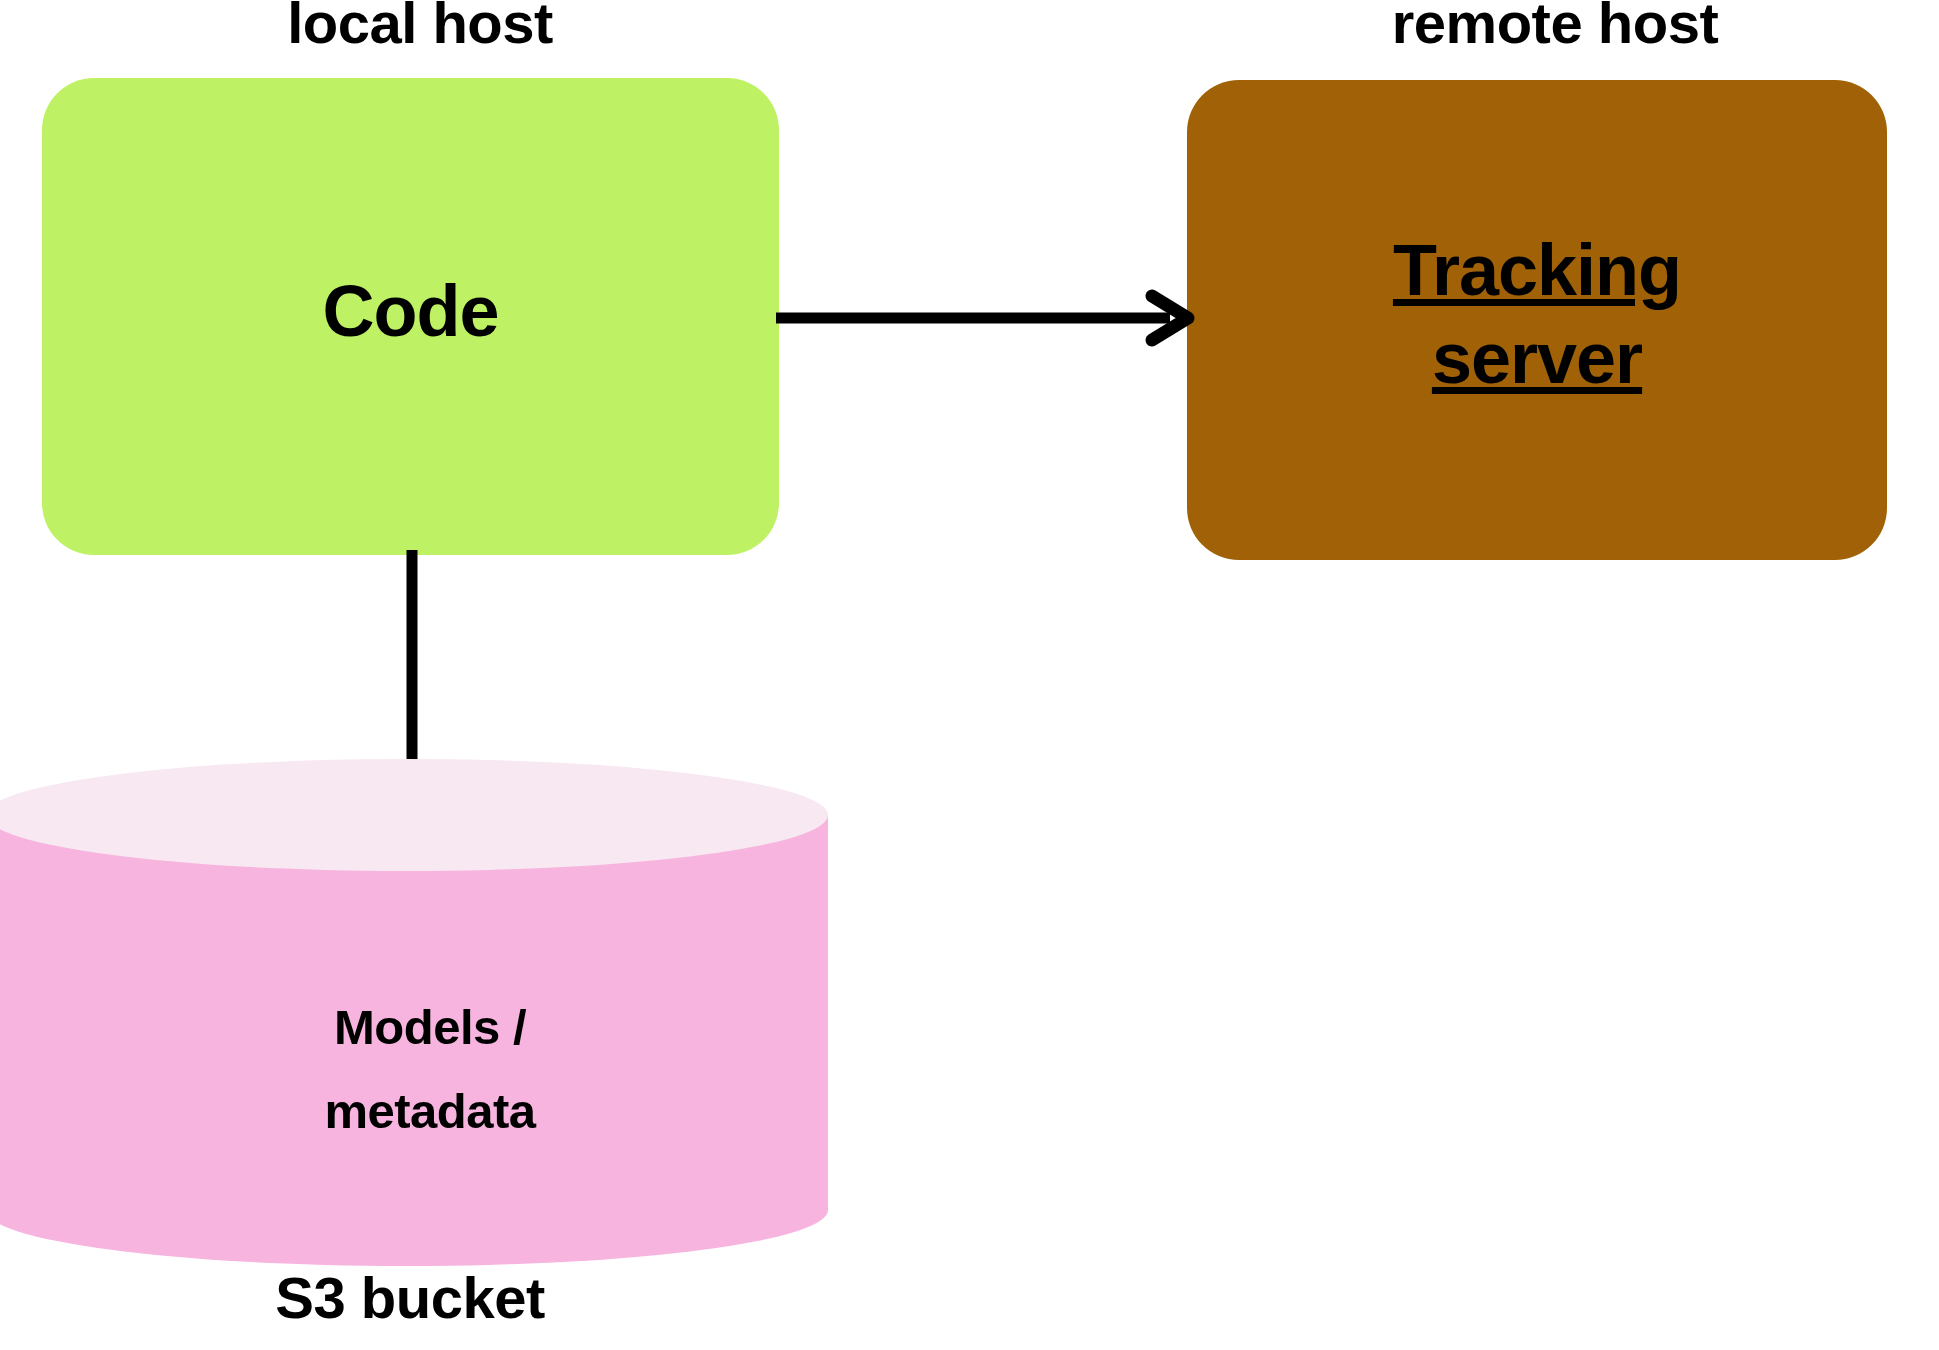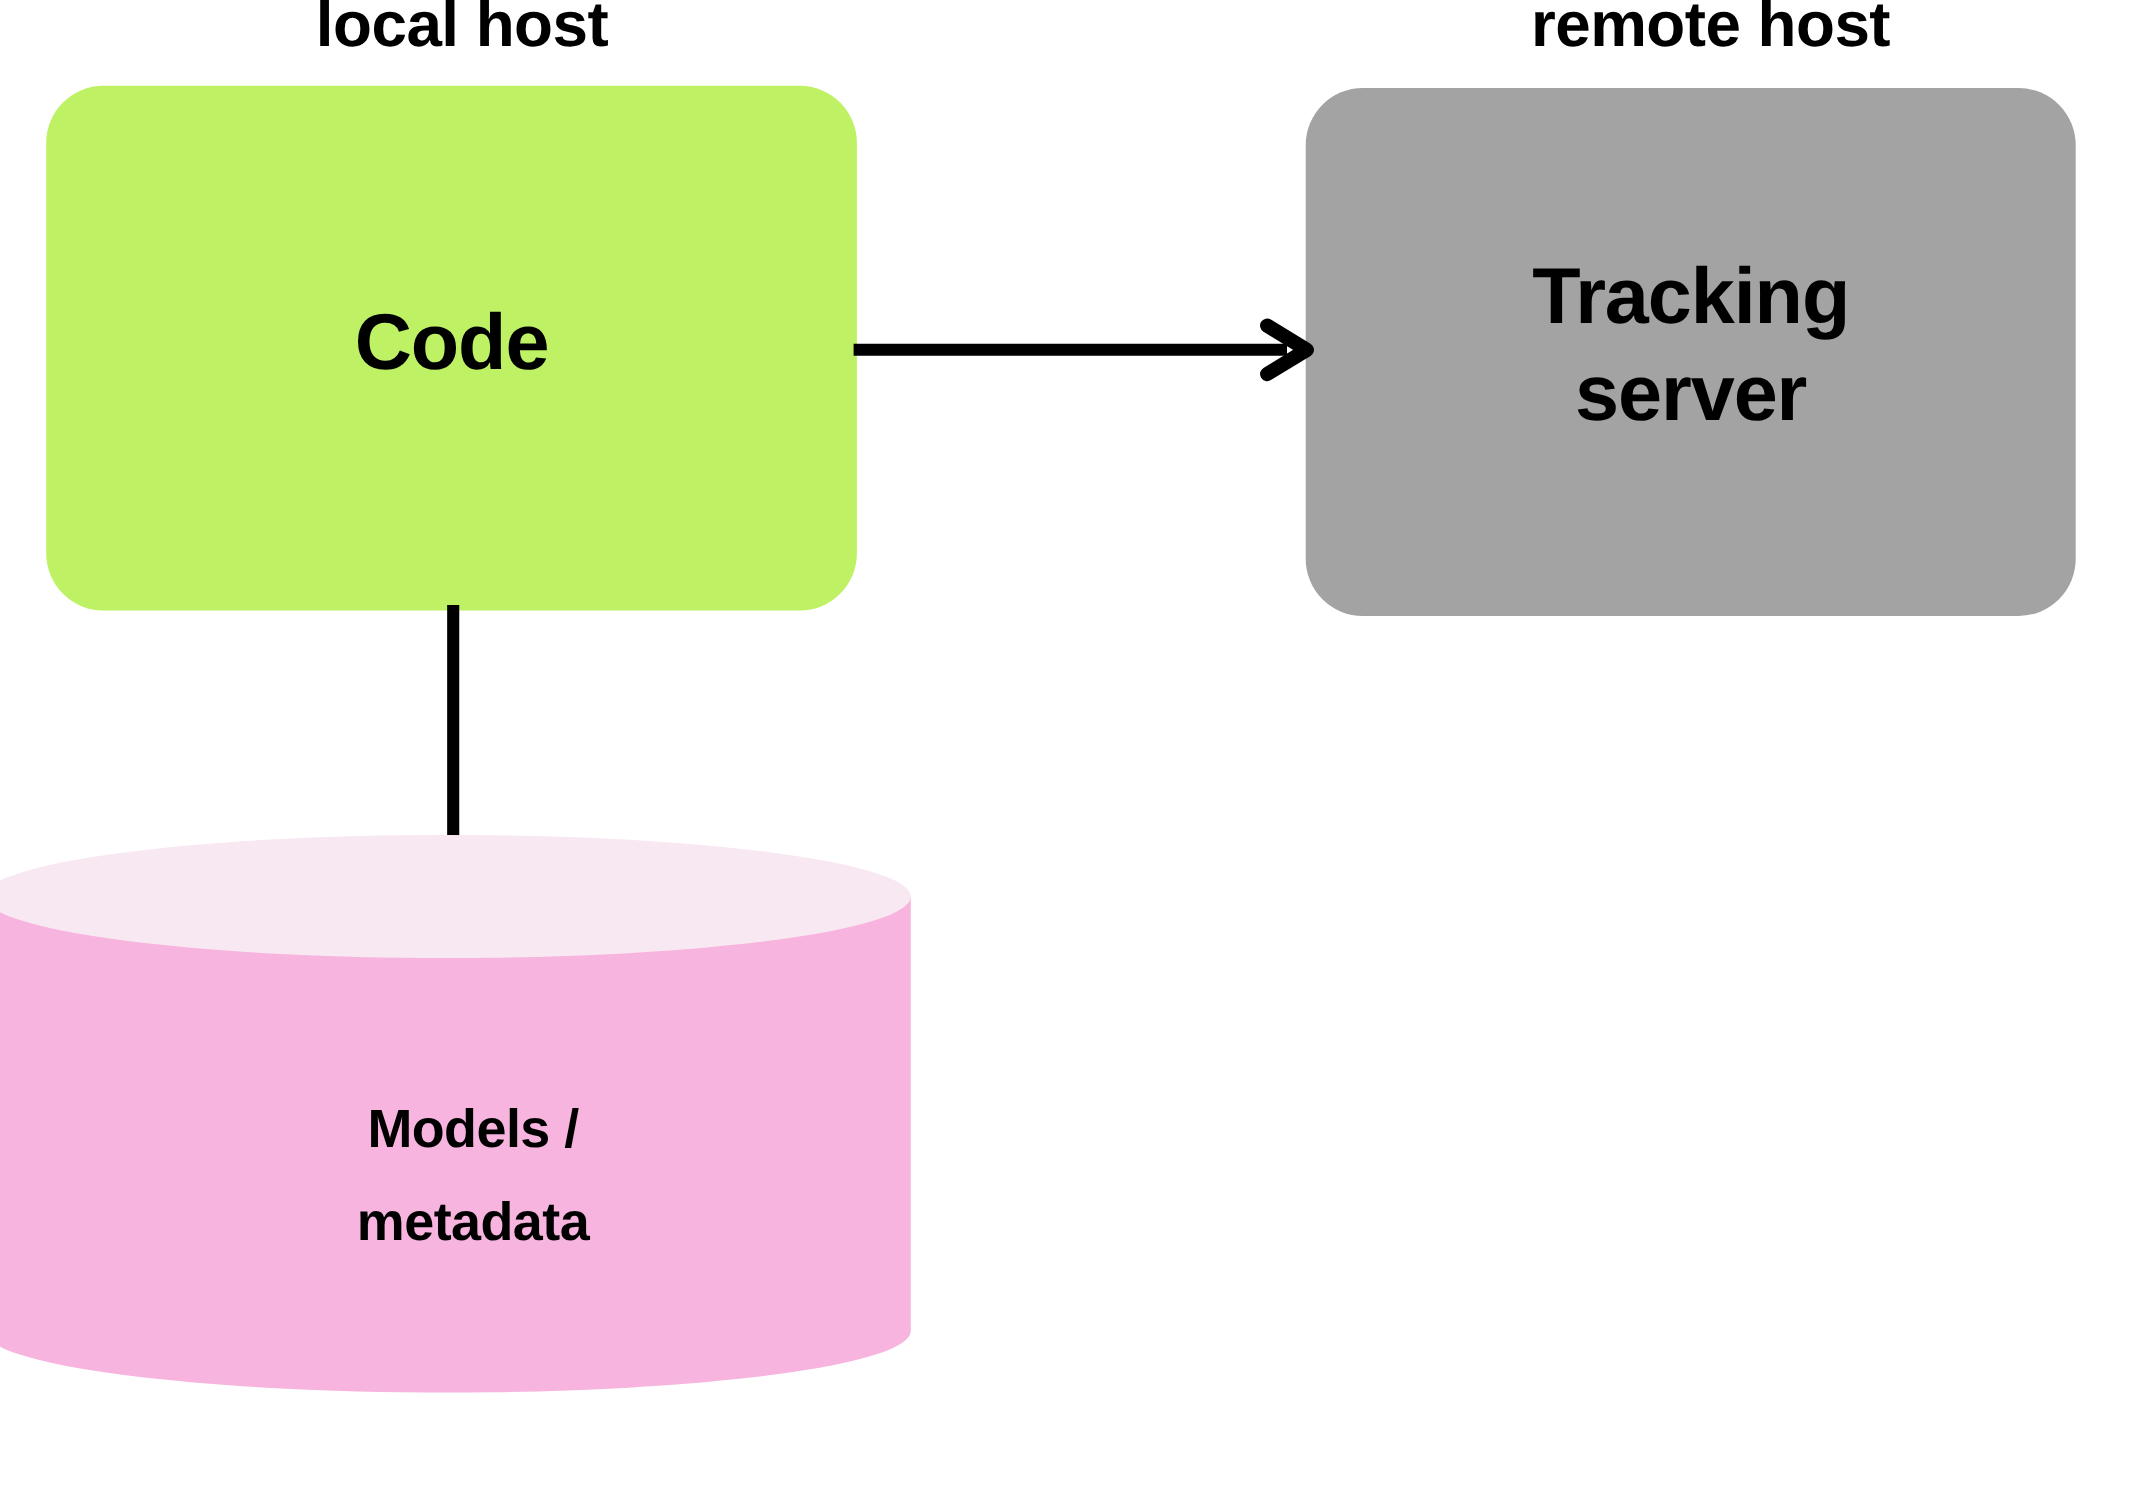--- a/index.html
+++ b/index.html
@@ -65,21 +65,22 @@
     background: #bef264;
   }
   #code-box .node-text {
     transform: translateY(-6px);
   }
   #tracking-server-box {
     left: 1187px;
     top: 80px;
     width: 700px;
     height: 480px;
-    background: #a3a3a3;
+    background: #a16207;
+    text-decoration: underline;
   }
   #tracking-server-box .node-text {
     transform: translateY(-6px);
   }
 
   
   .arrow-svg {
     position: absolute;
     overflow: visible;
   }
@@ -170,14 +171,15 @@
 
       <path d="M 0 55 L 0 450 A 421 56 0 0 0 842 450 L 842 55 Z" fill="#f7b4de"></path>
 
       <ellipse cx="421" cy="55" rx="421" ry="56" fill="#f8e8f2"></ellipse>
     </svg>
   </div>
 
   <div id="bucket-contents-label">Models /
 metadata</div>
 
+  <div id="s3-bucket-label">S3 bucket</div>
 
 </div>
 
 </body></html>

